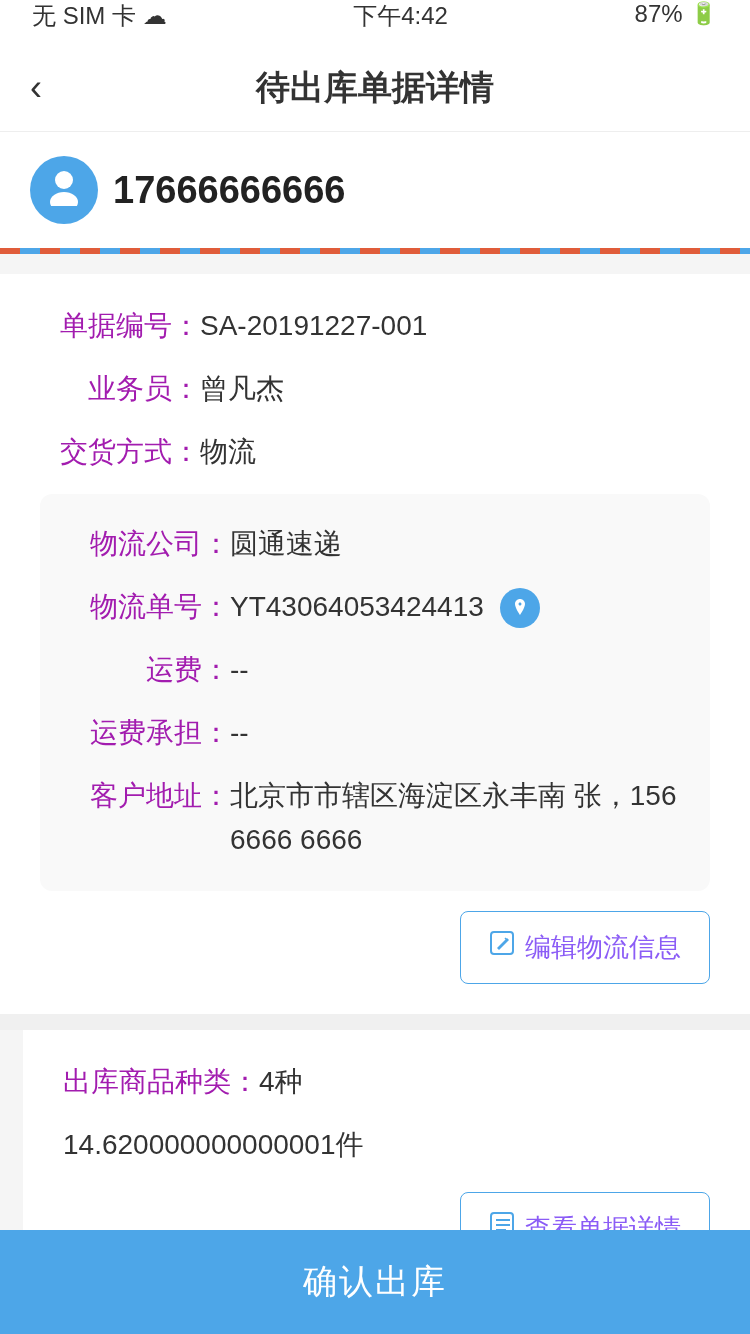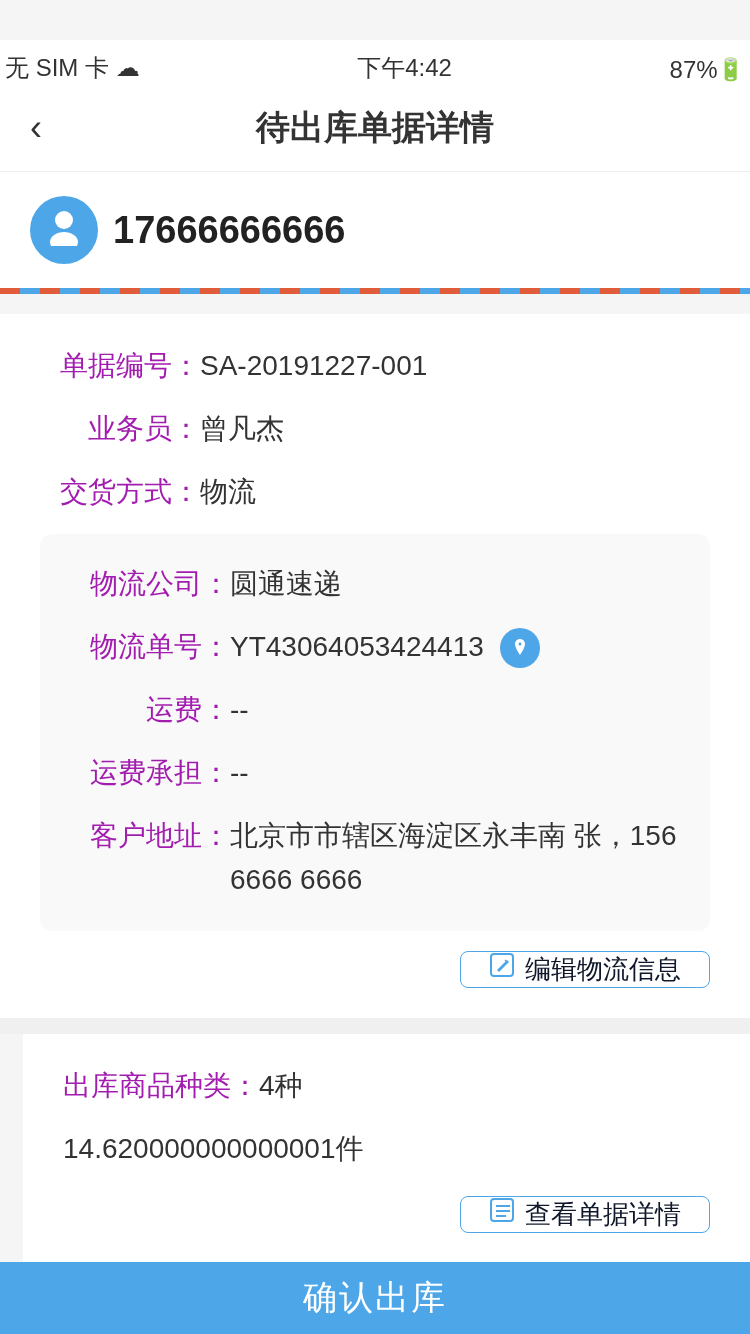--- a/index.html
+++ b/index.html
@@ -11,29 +11,28 @@
       background: #f5f5f5;
       font-size: 28px;
       color: #333;
     }
 
     
     .status-bar {
       height: 44px;
       background: #fff;
       display: flex;
-      align-items: flex-end;
+      align-items: flex-start;
       justify-content: space-between;
-      padding: 0 5px;
+      padding: 0 32px;
       font-size: 24px;
       font-weight: 500;
-      margin-top: 40px;
     }
     .status-left { display: flex; align-items: center; gap: 10px; }
-    .status-right { display: flex; align-items: center; }
+    .status-right { display: flex; align-items: center; gap: 8px; }
 
     
     .nav-bar {
       height: 88px;
       background: #fff;
       display: flex;
       align-items: center;
       justify-content: center;
       position: relative;
       border-bottom: 1px solid #eee;
@@ -140,24 +139,24 @@
 
     
     .edit-btn {
       display: flex;
       align-items: center;
       justify-content: flex-end;
       margin-top: 20px;
     }
     .btn-outline {
       border: 1.5px solid #4da6e8;
-      color: #0f172a;
+      color: #8b5cf6;
       background: #fff;
       border-radius: 8px;
-      padding: 0 28px;
+      padding: 18px 28px;
       font-size: 26px;
       display: flex;
       align-items: center;
       gap: 8px;
       cursor: pointer;
     }
 
     
     .separator {
       height: 16px;
@@ -185,21 +184,21 @@
       background: #f5f5f5;
       min-height: 220px;
     }
 
     
     .confirm-btn {
       position: fixed;
       bottom: 0;
       left: 0;
       width: 750px;
-      height: 72px;
+      height: 104px;
       background: #4da6e8;
       color: #fff;
       font-size: 34px;
       font-weight: 500;
       display: flex;
       align-items: center;
       justify-content: center;
       cursor: pointer;
       letter-spacing: 2px;
     }

